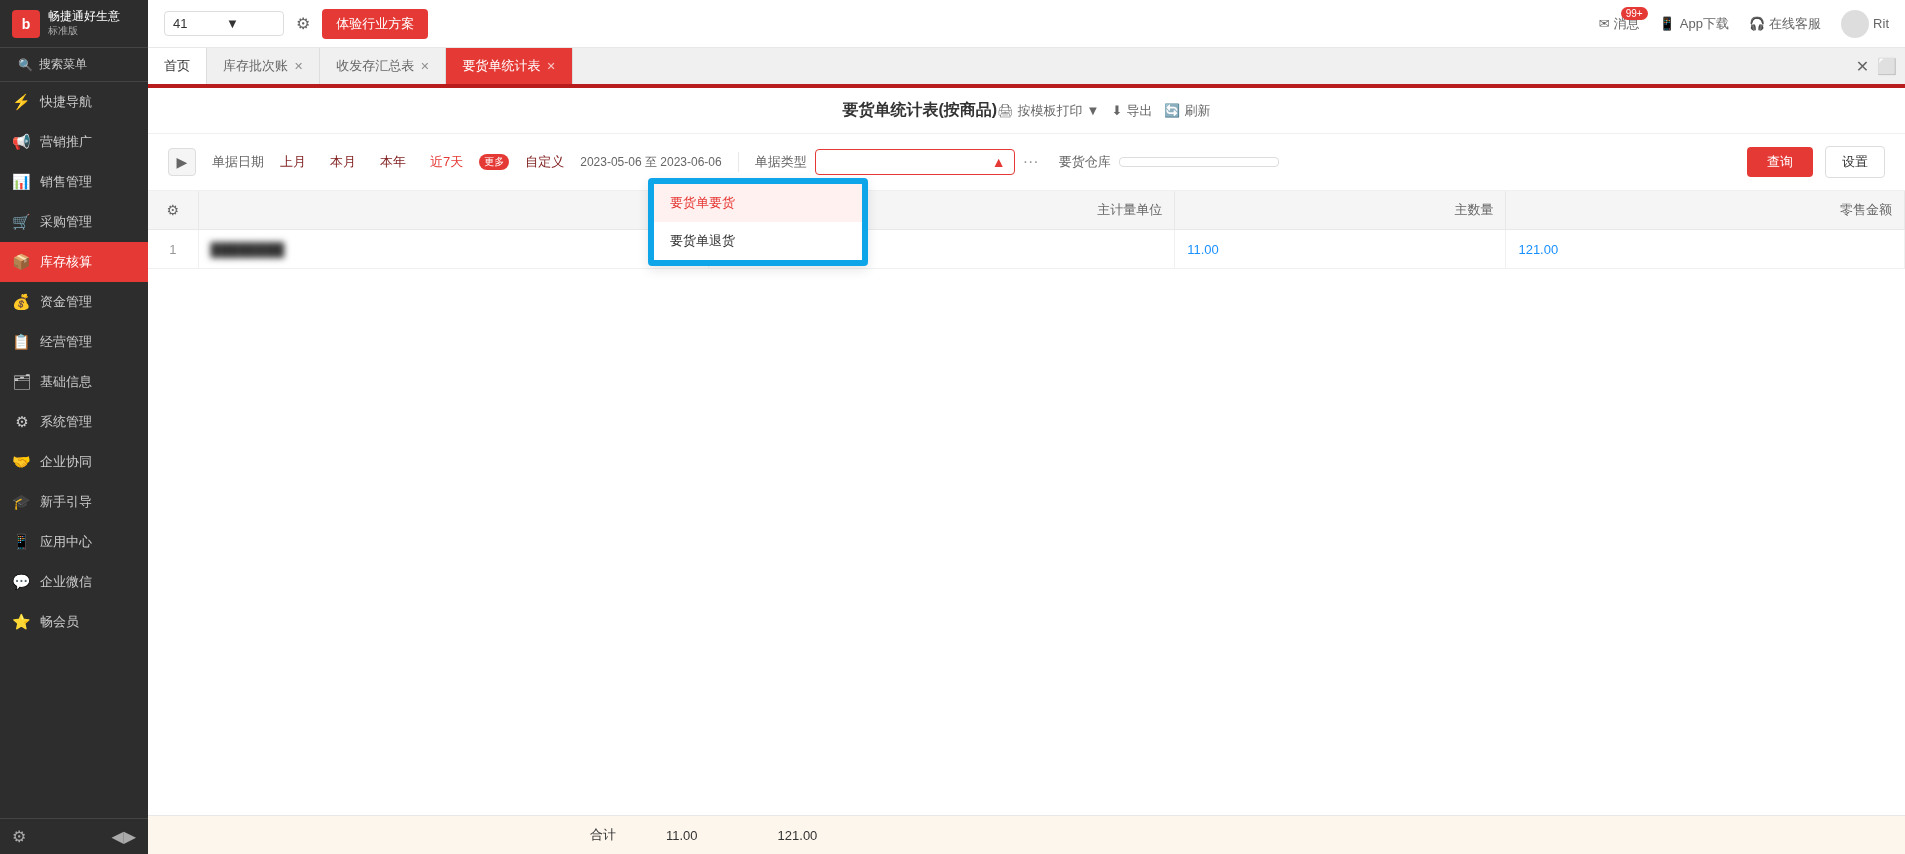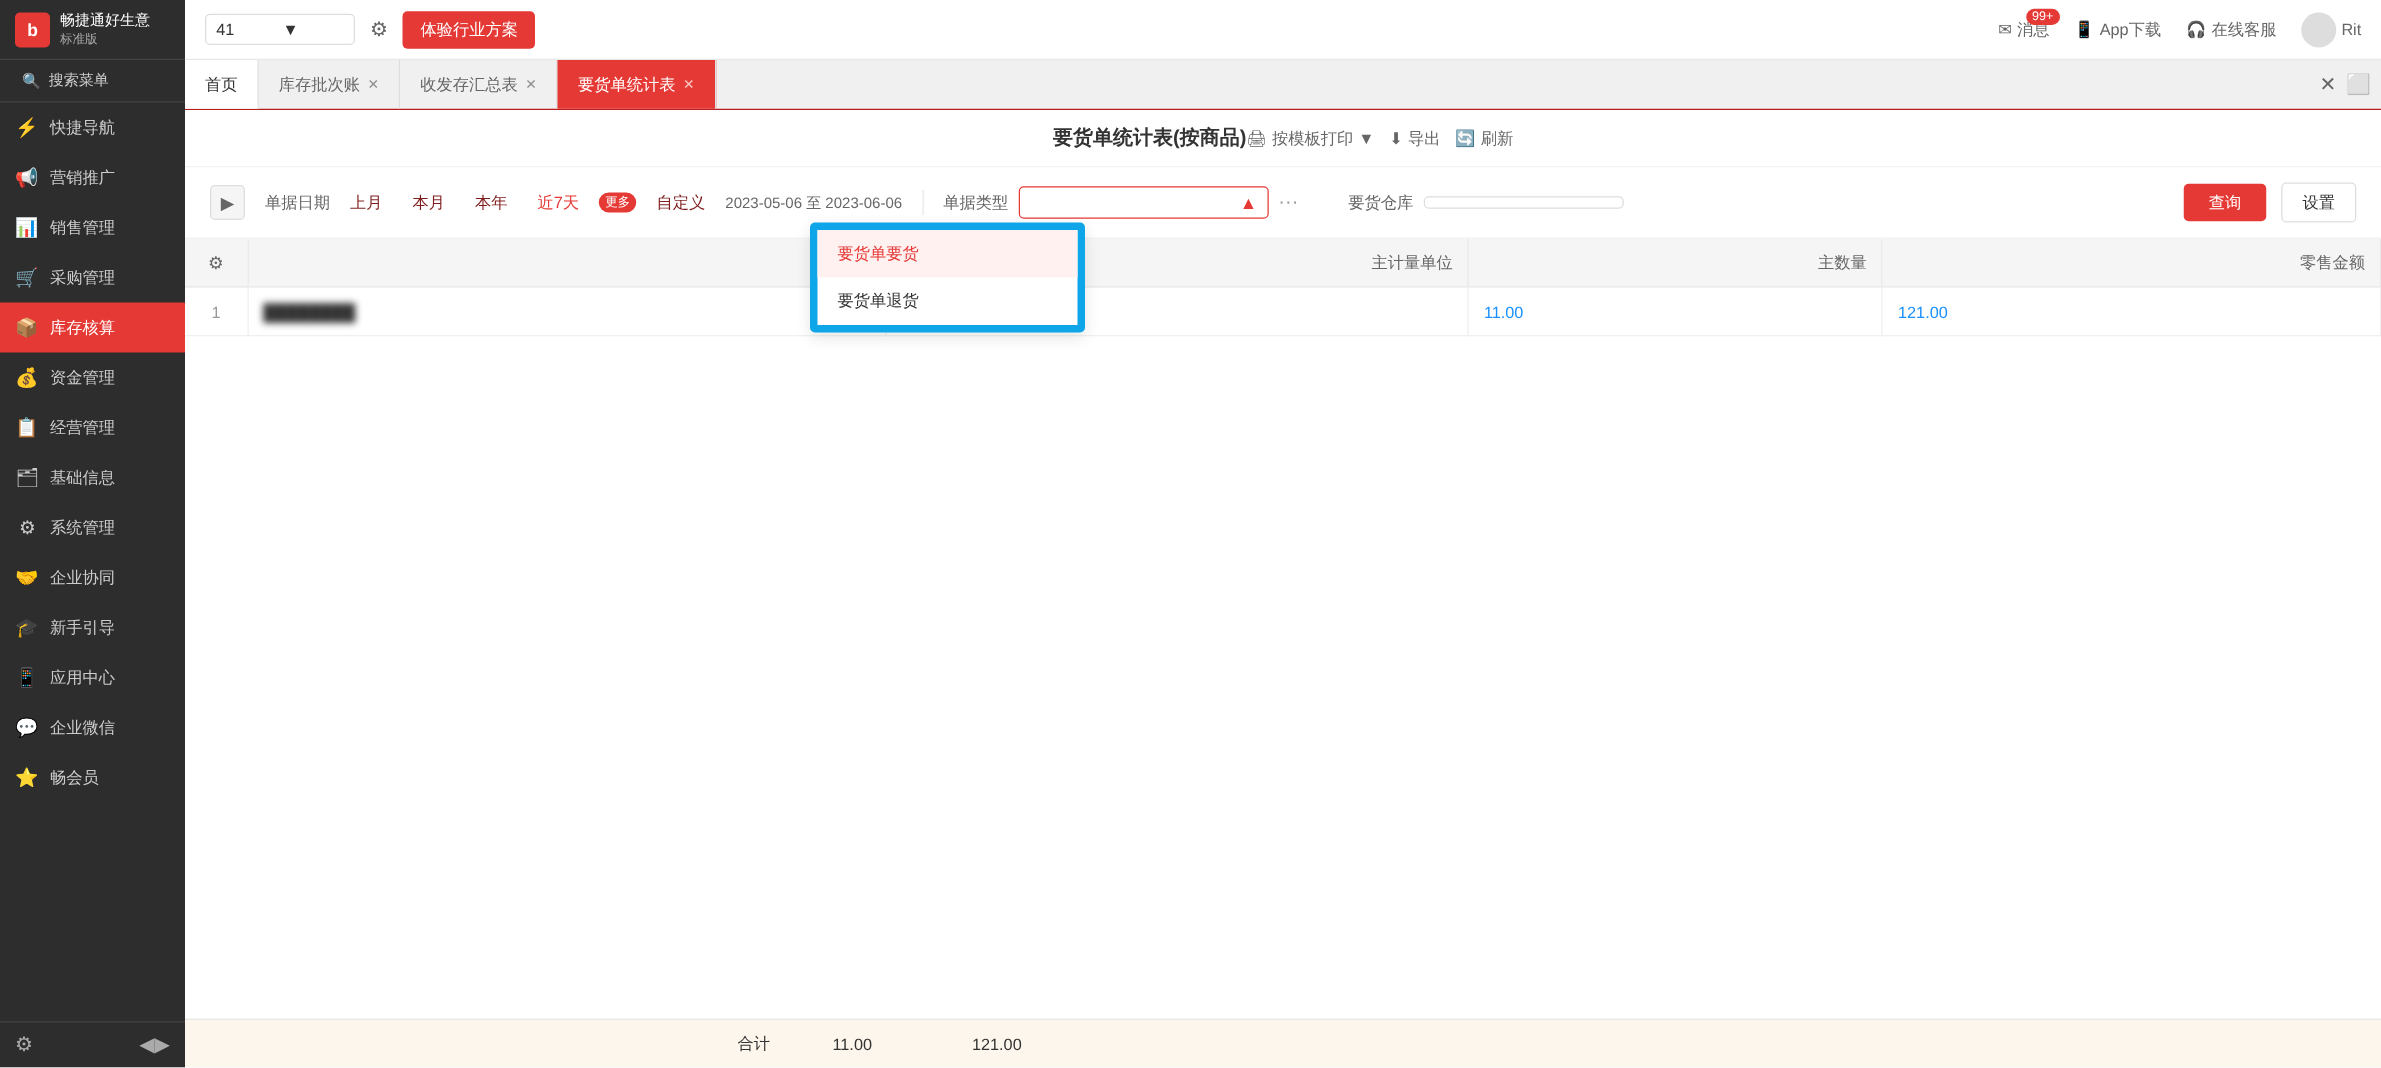--- a/index.html
+++ b/index.html
@@ -97,21 +97,21 @@
       padding: 1px 5px; min-width: 18px; text-align: center;
       position: absolute; top: -8px; right: -8px;
     }
     .avatar { width: 28px; height: 28px; background: #ddd; border-radius: 50%; }
 
     
     .tabs-bar {
       height: 40px;
       background: #f0f0f0;
       display: flex; align-items: stretch;
-      border-bottom: 1px solid #b91c1c;
+      border-bottom: 4px solid #b91c1c;
       flex-shrink: 0;
       position: relative;
     }
     .tab-item {
       display: flex; align-items: center;
       padding: 0 16px;
       cursor: pointer;
       font-size: 13px;
       color: #666;
       border-right: 1px solid #ddd;
@@ -426,21 +426,21 @@
         <span class="date-range">2023-05-06 至 2023-06-06</span>
       </div>
       <div class="filter-divider"></div>
       <div class="filter-type-group">
         <span class="filter-label">单据类型</span>
         <div class="filter-select">
           <span class="filter-select-text"></span>
           <span class="filter-select-arrow">▲</span>
         </div>
         <span class="filter-more">···</span>
-        <span class="filter-label" style="margin-left:32px;">要货仓库</span>
+        <span class="filter-label" style="margin-left:12px;">要货仓库</span>
         <div class="warehouse-select">
           <span style="flex:1;"></span>
         </div>
       </div>
       <button class="query-btn">查询</button>
       <button class="set-btn">设置</button>
 
       <div class="type-dropdown">
         <div class="dropdown-item selected">要货单要货</div>
         <div class="dropdown-item">要货单退货</div>

